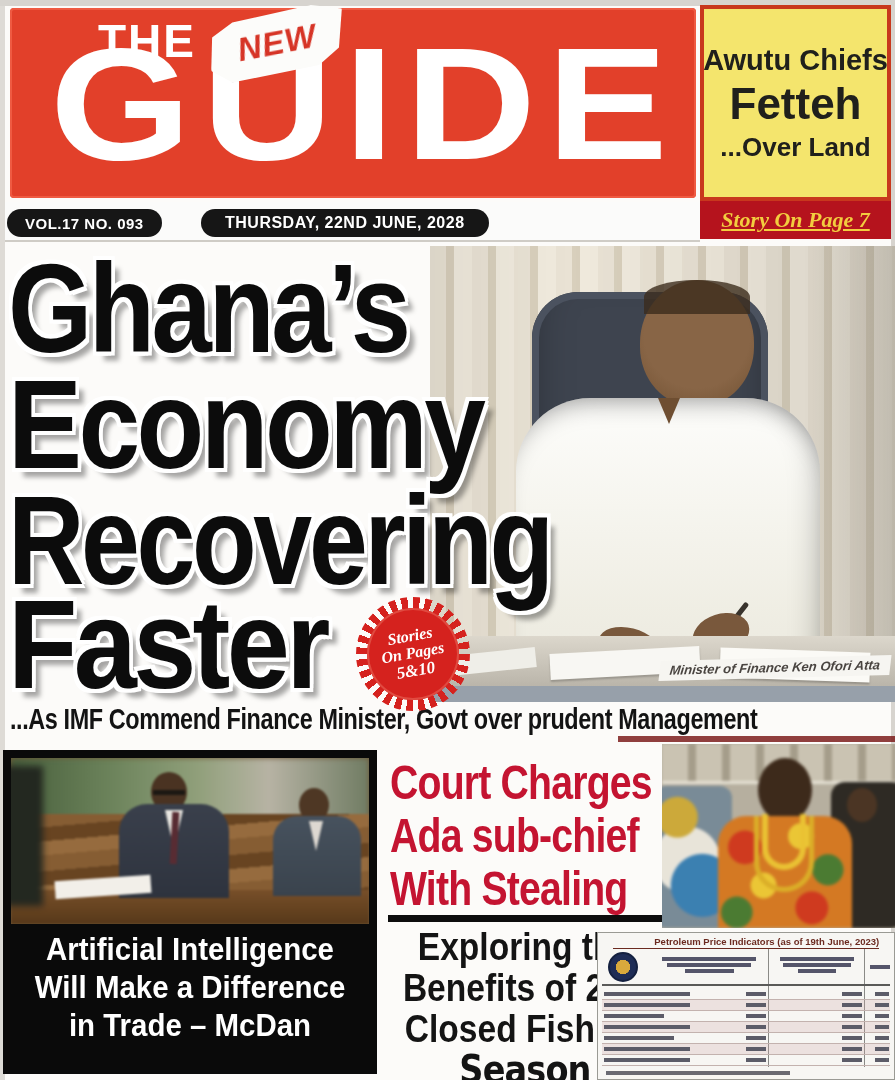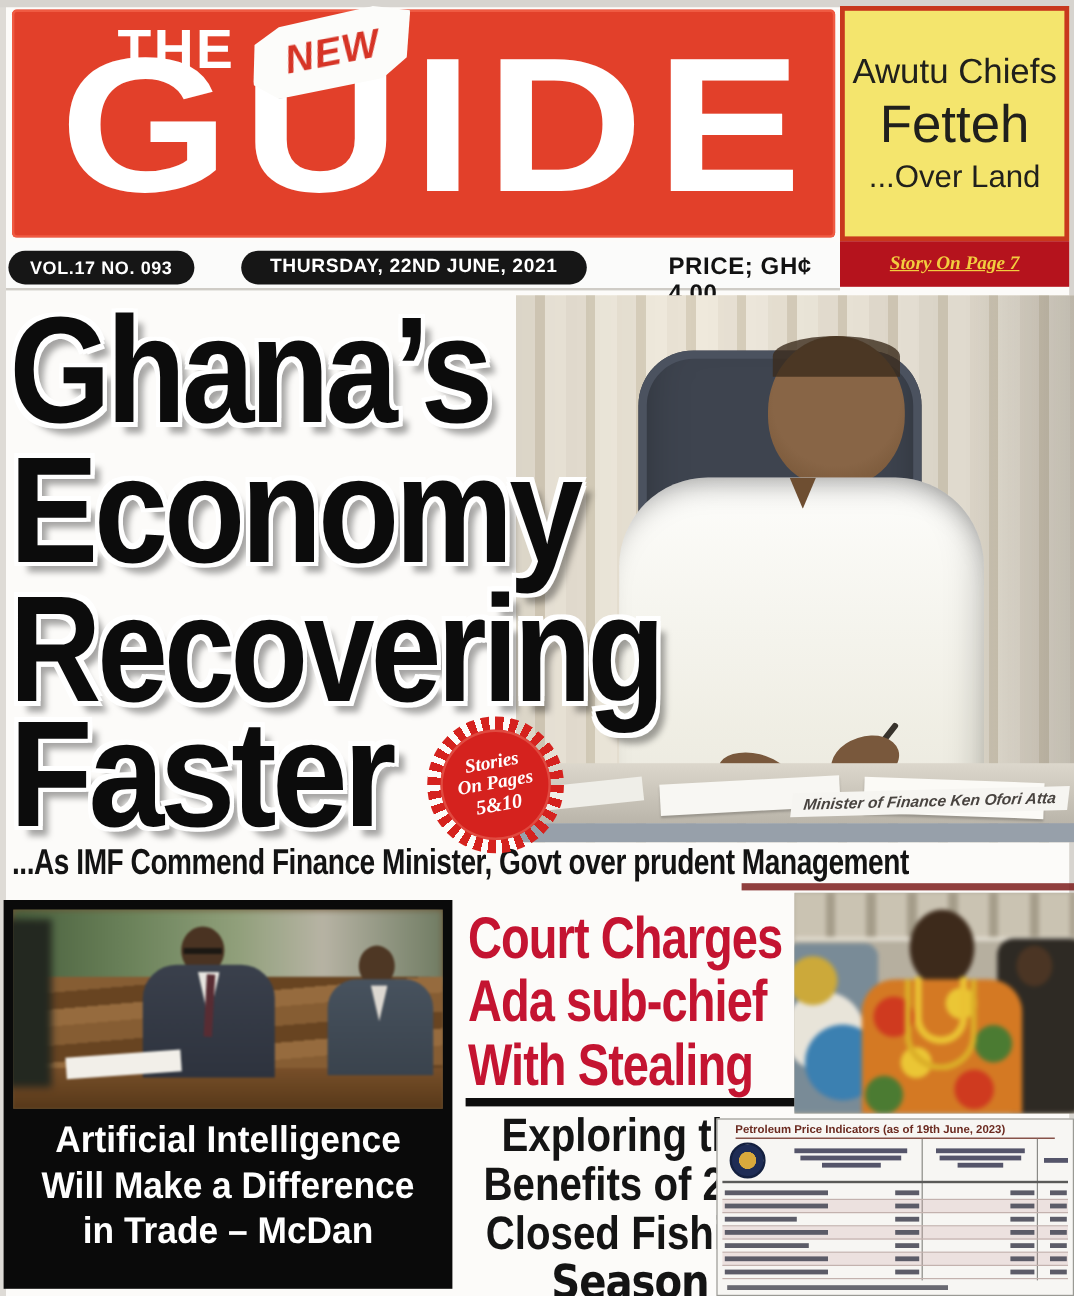--- a/index.html
+++ b/index.html
@@ -16,25 +16,25 @@
               line-height:1; transform:scale(1.08,0.95); transform-origin:left top; }
   .ribbon { position:absolute; left:198px; top:2px; width:138px; height:66px; background:#fcfcfa;
             clip-path:polygon(4% 28%, 20% 10%, 78% 0%, 100% 12%, 94% 70%, 78% 92%, 14% 100%, 0% 78%);
             transform:rotate(-8deg); display:flex; align-items:center; justify-content:center;
             filter:drop-shadow(4px 4px 1px rgba(90,90,90,.55)); }
   .ribbon span { color:#d63426; font-weight:bold; font-style:italic; font-size:33px; transform:rotate(-3deg); letter-spacing:1px; }
 
   
   .sidebox { position:absolute; left:700px; top:5px; width:191px; height:196px; background:#f4e56d;
              border:4px solid #c8381d; display:flex; flex-direction:column; align-items:center; justify-content:center; gap:6px; }
-  .sb1,.sb2,.sb3,.sb4 { color:#20201c; font-weight:normal; line-height:1.05; white-space:nowrap; }
+  .sb1,.sb2,.sb3,.sb4 { color:#20201c; font-weight:bold; line-height:1.05; white-space:nowrap; }
   .sb1 { font-size:29px; } .sb2 { font-size:29px; } .sb3 { font-size:44px; } .sb4 { font-size:26px; }
   .sidestrip { position:absolute; left:700px; top:201px; width:191px; height:38px; background:#b5131d;
                display:flex; align-items:center; justify-content:center; }
-  .sidestrip span { font-family:"Liberation Serif",serif; font-style:italic; font-weight:bold; font-size:16px;
+  .sidestrip span { font-family:"Liberation Serif",serif; font-style:italic; font-weight:bold; font-size:22px;
                     color:#f2cd3f; text-decoration:underline; }
 
   
   .datebar { position:absolute; left:5px; top:202px; width:695px; height:40px; background:#fbfbfa; border-bottom:2px solid #cfccc6; }
   .pill { position:absolute; top:7px; height:28px; background:#161616; color:#fff; font-weight:bold;
           border-radius:14px; display:flex; align-items:center; padding:13px 18px; letter-spacing:.5px; }
   .pill-vol { left:2px; font-size:15px; }
   .pill-date { left:196px; font-size:16px; padding:0 24px; }
   .price { position:absolute; left:552px; top:9px; font-size:20px; font-weight:bold; color:#121212; letter-spacing:.5px; }
 
@@ -143,21 +143,21 @@
   .neck1 { position:absolute; left:100px; top:70px; width:44px; height:56px; border:6px solid #e8c23a; border-top:none;
            border-radius:0 0 44px 44px; }
   .neck2 { position:absolute; left:92px; top:72px; width:60px; height:76px; border:5px solid #d9ae2e; border-top:none;
            border-radius:0 0 52px 52px; }
   .figR { position:absolute; right:-10px; top:38px; width:74px; height:146px; background:#2e2a24; border-radius:14px; }
   .figR::before { content:""; position:absolute; left:16px; top:6px; width:30px; height:34px; background:#4a3525; border-radius:50%; }
 
   
   .petroTable { position:absolute; left:597px; top:932px; width:298px; height:148px; background:#f7f6f3;
                 border:1px solid #9a9a94; overflow:hidden; }
-  .ptTitle { margin:3px auto 2px; width:90%; text-align:left; font-size:9.5px; font-weight:bold; color:#6b2a20;
+  .ptTitle { margin:3px auto 2px; width:90%; text-align:right; font-size:9.5px; font-weight:bold; color:#6b2a20;
              border-bottom:1.5px solid #6b2a20; padding-bottom:1px; white-space:nowrap; filter:blur(.4px); }
   .ptLogo { position:absolute; left:10px; top:19px; width:30px; height:30px; border-radius:50%;
             background:radial-gradient(circle at 50% 50%, #d9a93c 0 38%, #1e2c55 40% 100%); border:2px solid #14203f; }
   .ptV1 { position:absolute; left:170px; top:16px; bottom:12px; width:1px; background:#8a8a86; }
   .ptV2 { position:absolute; left:266px; top:16px; bottom:12px; width:1px; background:#8a8a86; }
   .ptHeadSep { position:absolute; left:4px; right:4px; top:51px; height:2px; background:#5a5a58; }
   .ptH { position:absolute; top:22px; filter:blur(.5px); }
   .ptH i { display:block; height:4px; background:#55556a; margin:2px auto; }
   .ptH1 { left:62px; width:98px; } .ptH2 { left:180px; width:78px; } .ptH3 { left:272px; width:20px; top:30px; }
   .ptRows { position:absolute; left:4px; right:4px; top:56px; filter:blur(.5px); }
@@ -185,22 +185,21 @@
     <div class="sb1">Awutu Chiefs</div>
     <div class="sb3">Fetteh</div>
     <div class="sb4">...Over Land</div>
   </div>
   <div class="sidestrip">
     <span>Story On Page 7</span>
   </div>
 
   <div class="datebar">
     <div class="pill pill-vol">VOL.17 NO. 093</div>
-    <div class="pill pill-date">THURSDAY, 22ND JUNE, 2021</div>
-    <div class="price">PRICE; GH¢ 4.00</div>
+    <div class="pill pill-date">THURSDAY, 22ND JUNE, 2028</div>
   </div>
 
   <div class="heroPhoto">
     <div class="heroSoft">
       <div class="curtainShade"></div>
       <div class="chair"></div>
       <div class="neck"></div>
       <div class="head"></div>
       <div class="shirt"></div>
       <div class="pen"></div>

